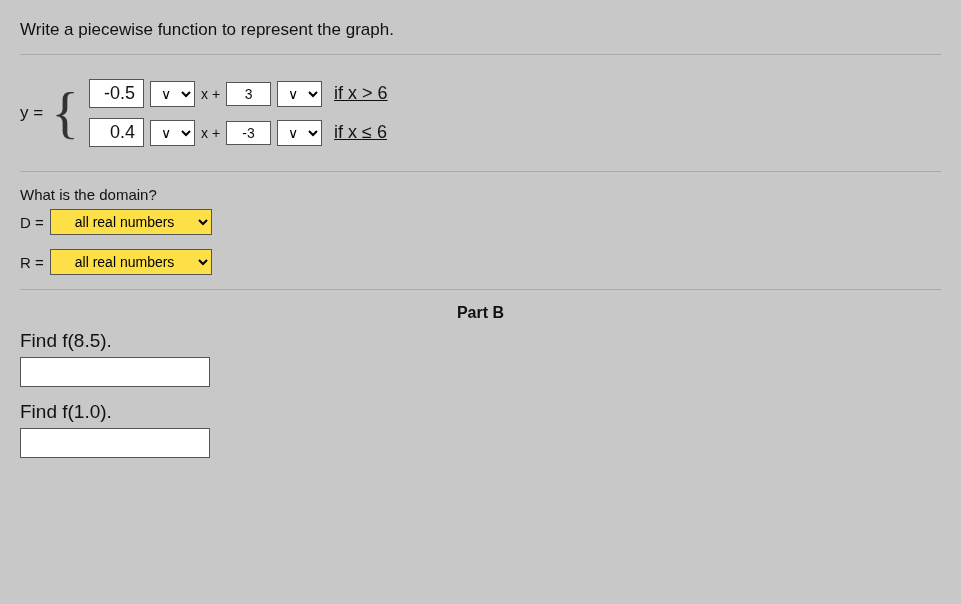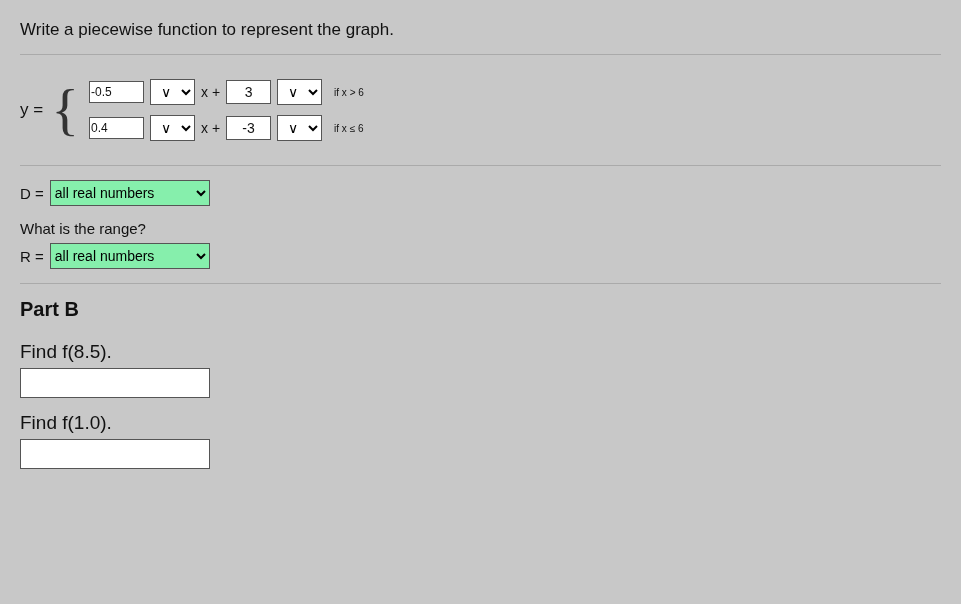--- a/index.html
+++ b/index.html
@@ -54,24 +54,24 @@
 
     .piecewise-row {
       display: flex;
       align-items: center;
       gap: 6px;
     }
 
     .coeff-box {
       border: 1px solid #555;
       background: #fff;
-      padding: 3px 1px;
-      font-size: 12px;
+      padding: 3px 8px;
+      font-size: 18px;
       min-width: 55px;
-      text-align: left;
+      text-align: right;
     }
 
     .select-box {
       border: 1px solid #555;
       background: #fff;
       padding: 3px 6px;
       font-size: 14px;
       appearance: auto;
       cursor: pointer;
     }
@@ -83,22 +83,23 @@
     .const-box {
       border: 1px solid #555;
       background: #fff;
       padding: 3px 8px;
       font-size: 14px;
       min-width: 45px;
       text-align: center;
     }
 
     .condition-text {
-      font-size: 10px;
+      font-size: 18px;
       margin-left: 6px;
+      text-decoration: underline;
     }
 
     
     .domain-range-section {
       margin-top: 6px;
       margin-bottom: 6px;
     }
 
     .dr-label {
       font-size: 15px;
@@ -112,33 +113,34 @@
       gap: 6px;
       margin-bottom: 14px;
     }
 
     .dr-eq {
       font-size: 15px;
     }
 
     .dr-select {
       border: 1px solid #555;
-      background: #86efac;
-      padding: 3px 0;
+      background: #fde047;
+      padding: 3px 20px;
       font-size: 14px;
       cursor: pointer;
       min-width: 160px;
     }
 
     
     .part-b-title {
       font-weight: bold;
-      font-size: 20px;
+      font-size: 16px;
       margin-top: 10px;
-      margin-bottom: 20px;
+      margin-bottom: 8px;
+      text-align: center;
     }
 
     .find-label {
       font-size: 19px;
       margin-bottom: 5px;
     }
 
     .answer-input {
       border: 1px solid #555;
       background: #fff;
@@ -187,30 +189,30 @@
       </select>
       <span class="condition-text">if x ≤ 6</span>
     </div>
 
   </div>
 </div>
 
 <hr class="section-divider">
 
 <div class="domain-range-section">
+  <div class="dr-label">What is the domain?</div>
   <div class="dr-row">
     <span class="dr-eq">D =</span>
     <select class="dr-select">
       <option>all real numbers</option>
     </select>
   </div>
 </div>
 
 <div class="domain-range-section">
-  <div class="dr-label">What is the range?</div>
   <div class="dr-row">
     <span class="dr-eq">R =</span>
     <select class="dr-select">
       <option>all real numbers</option>
     </select>
   </div>
 </div>
 
 <hr class="section-divider">
 

